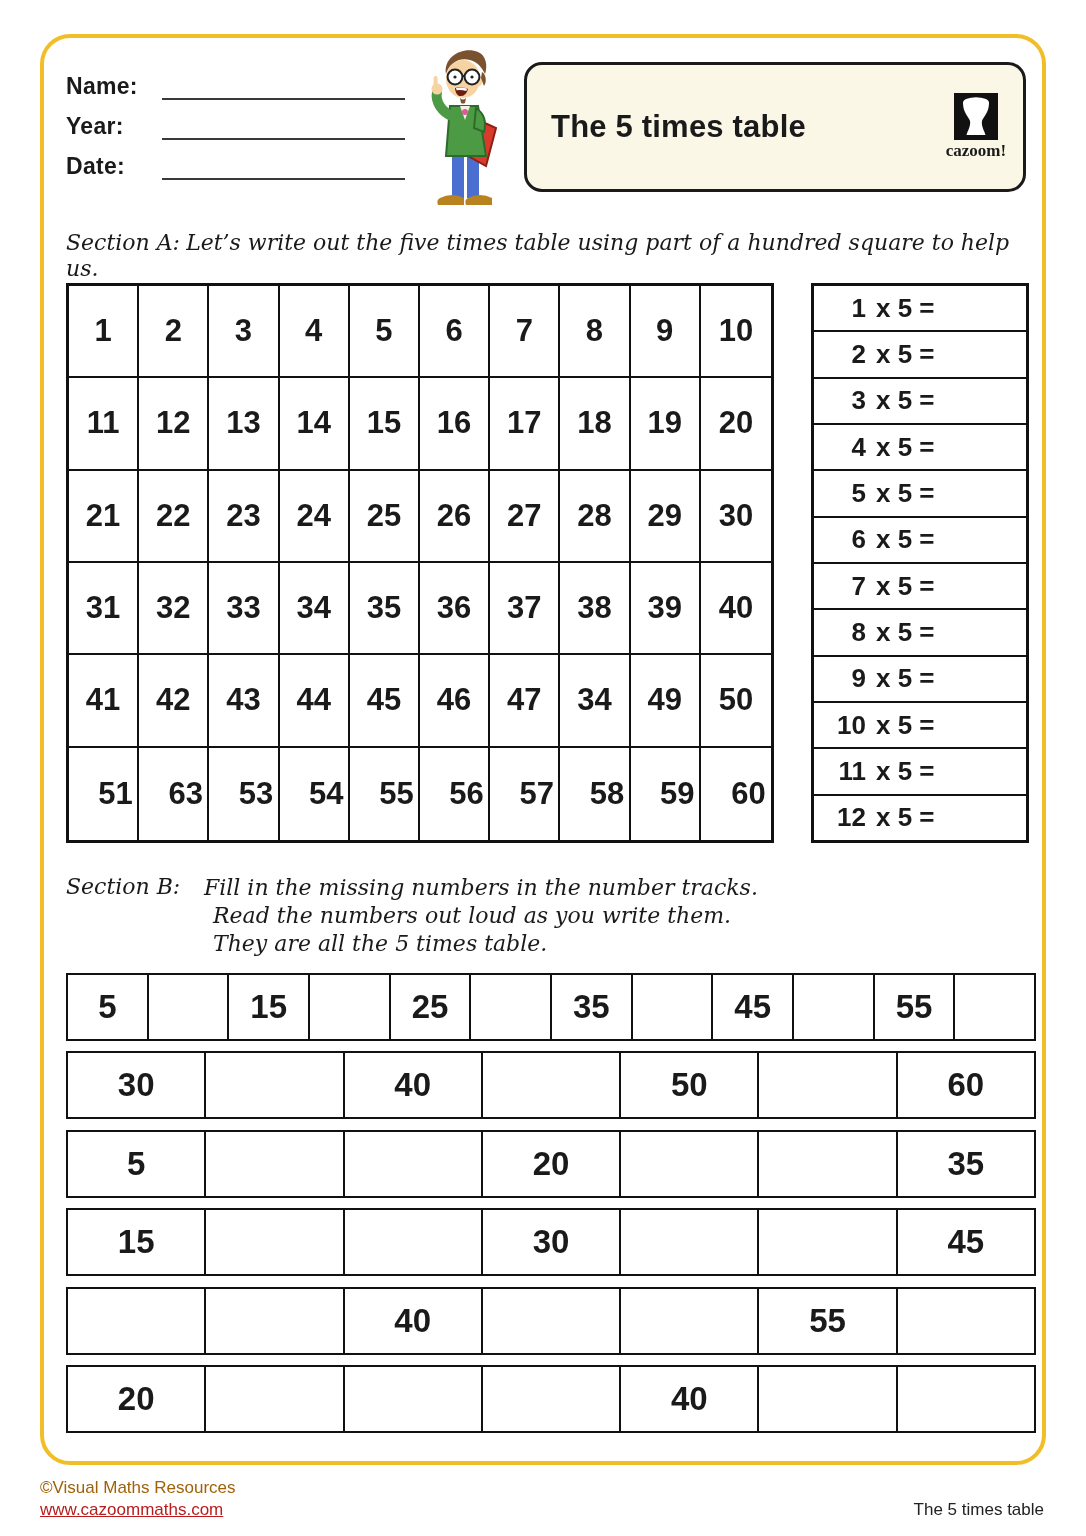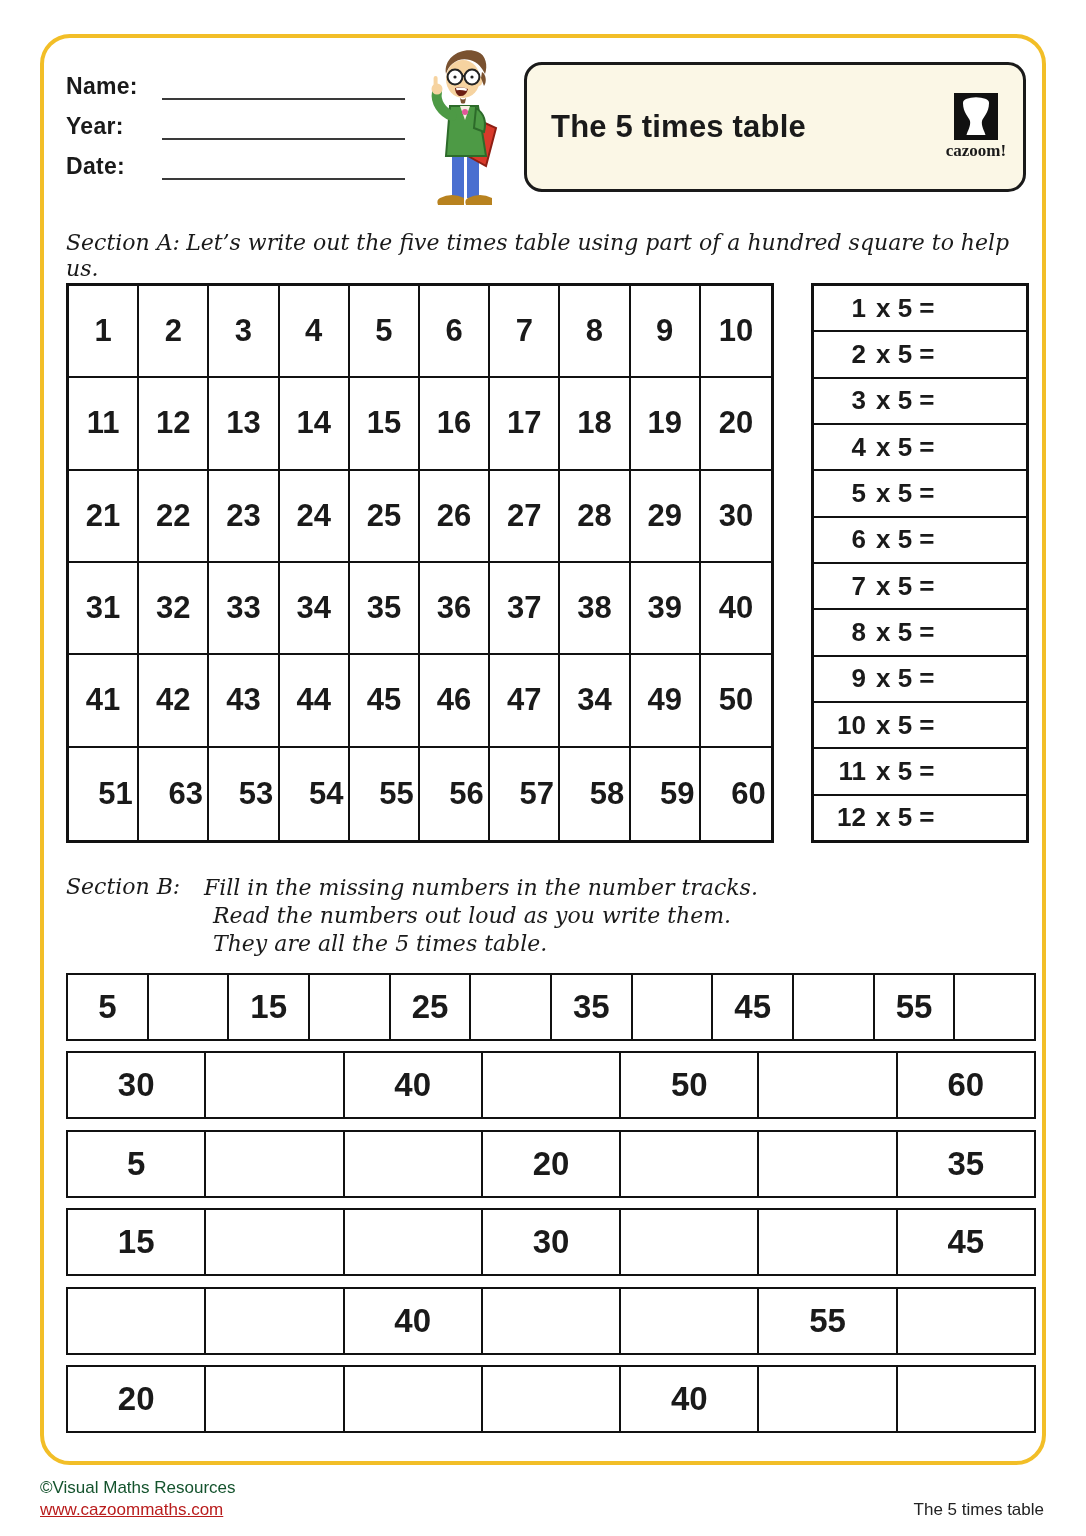--- a/index.html
+++ b/index.html
@@ -68,21 +68,21 @@
   .track:nth-child(2){ top:1013px; }
   .track:nth-child(3){ top:1092px; }
   .track:nth-child(4){ top:1170px; }
   .track:nth-child(5){ top:1249px; }
   .track:nth-child(6){ top:1327px; }
   .tcell { flex:1; border-right:2px solid #111; display:flex; align-items:center; justify-content:center;
            font-size:33px; font-weight:bold; }
   .tcell:last-child { border-right:none; }
 
   
-  .footer-copy { position:absolute; left:40px; top:1478px; font-size:17px; color:#14532d; }
+  .footer-copy { position:absolute; left:40px; top:1478px; font-size:17px; color:#a16207; }
   .footer-link { position:absolute; left:40px; top:1500px; font-size:17px; color:#b91c1c; text-decoration:underline; }
   .footer-right { position:absolute; right:42px; top:1500px; font-size:17px; color:#222; }
 </style>
 </head>
 <body>
 
 <div class="sheet">
   <div class="frame">
 
     <div class="fields">

